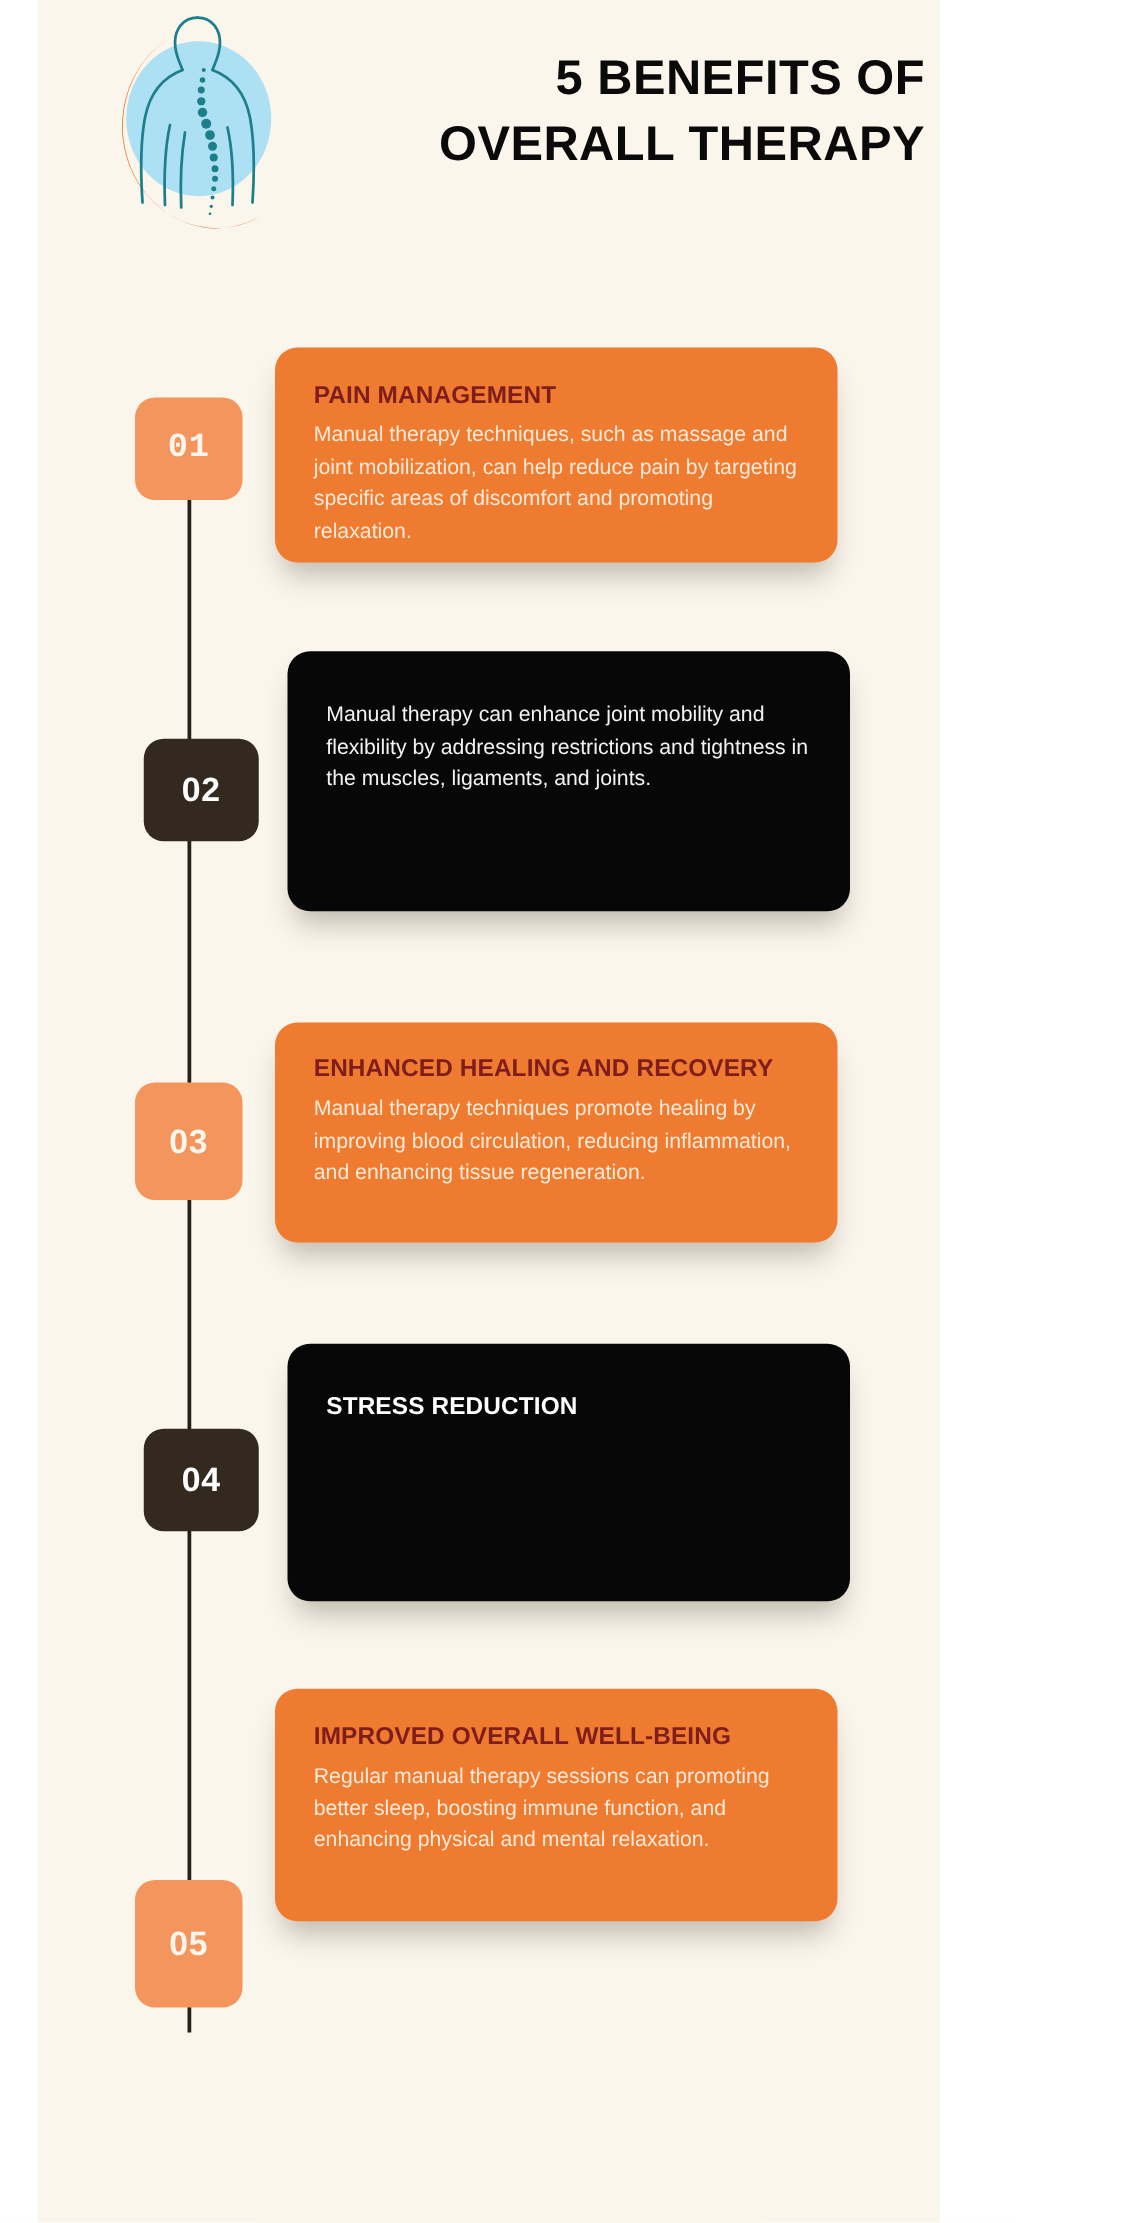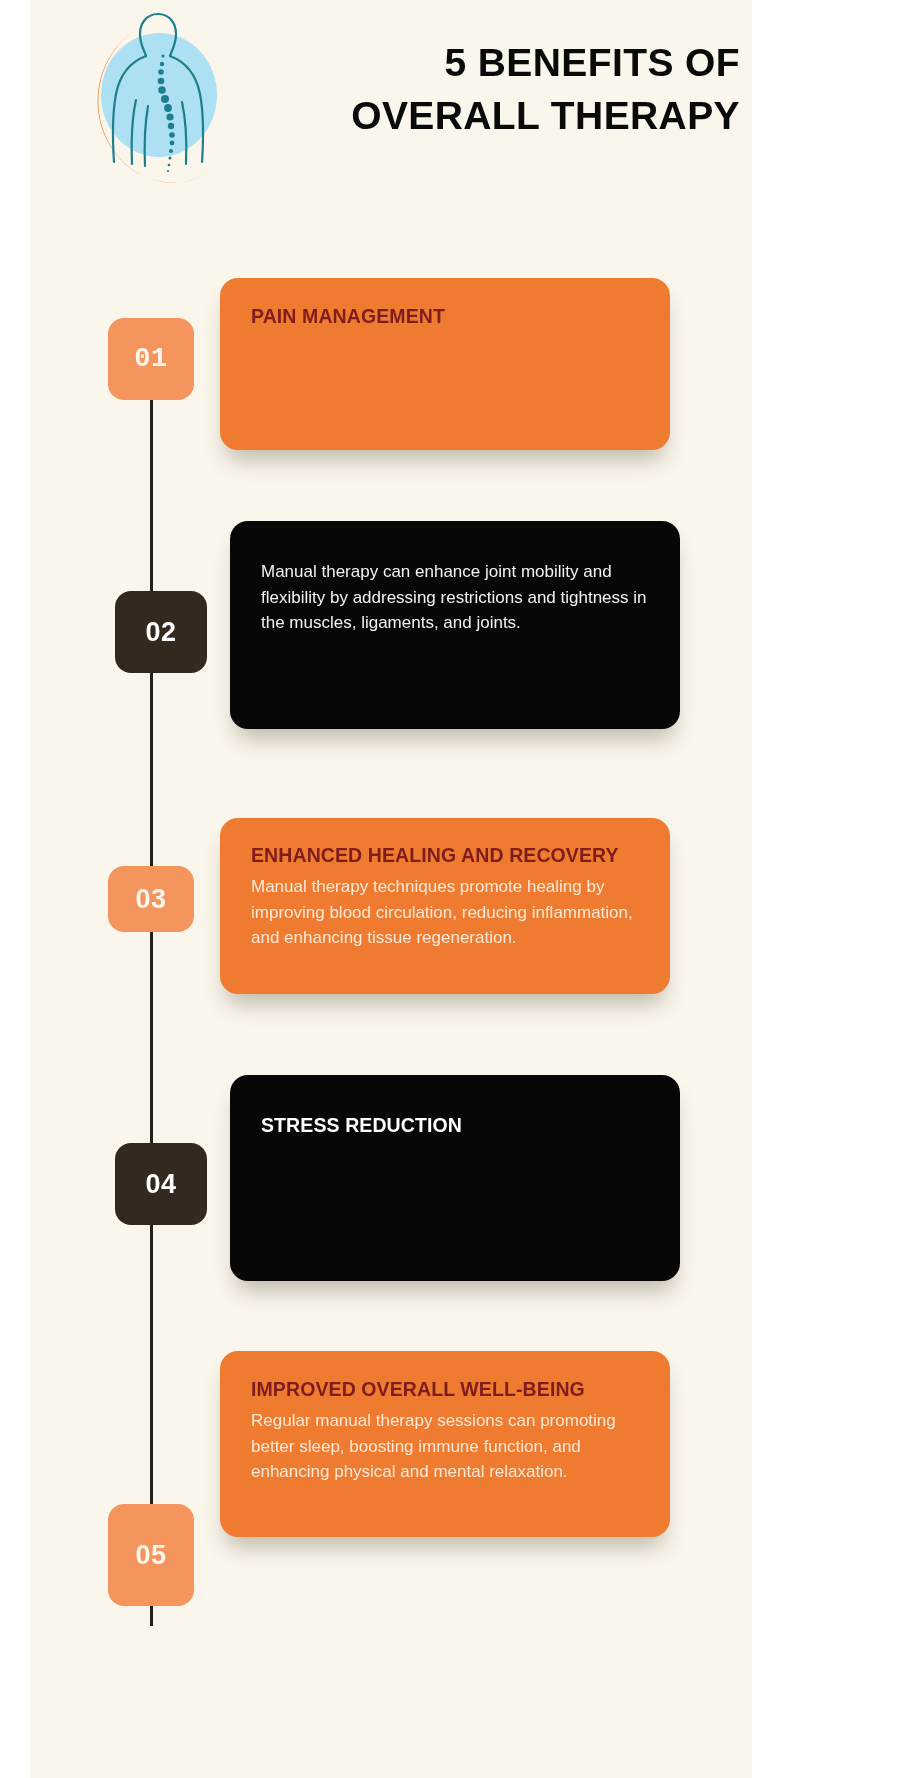--- a/index.html
+++ b/index.html
@@ -181,37 +181,38 @@
 
     <div id="timeline-line"></div>
 
     <div class="row" style="top:0;">
       <div class="badge orange" style="left:78px; top:318px; width:86px; height:82px;font-family:Liberation Mono, monospace;">
         <span>01</span>
       </div>
       <div class="card orange" style="left:190px; top:278px; width:450px; height:172px;">
         <div class="card-inner">
           <p class="card-title">PAIN MANAGEMENT</p>
+          <p class="card-body">Manual therapy techniques, such as massage and joint mobilization, can help reduce pain by targeting specific areas of discomfort and promoting relaxation.</p>
         </div>
       </div>
     </div>
 
     <div class="row" style="top:0;">
       <div class="badge dark" style="left:85px; top:591px; width:92px; height:82px;">
         <span>02</span>
       </div>
       <div class="card dark" style="left:200px; top:521px; width:450px; height:208px;">
         <div class="card-inner" style="padding-top:38px;">
           <p class="card-body">Manual therapy can enhance joint mobility and flexibility by addressing restrictions and tightness in the muscles, ligaments, and joints.</p>
         </div>
       </div>
     </div>
 
     <div class="row" style="top:0;">
-      <div class="badge orange" style="left:78px; top:866px; width:86px; height:66px;">
+      <div class="badge orange" style="left:78px; top:866px; width:86px; height:94px;">
         <span>03</span>
       </div>
       <div class="card orange" style="left:190px; top:818px; width:450px; height:176px;">
         <div class="card-inner" style="padding-top:25px;">
           <p class="card-title">ENHANCED HEALING AND RECOVERY</p>
           <p class="card-body">Manual therapy techniques promote healing by improving blood circulation, reducing inflammation, and enhancing tissue regeneration.</p>
         </div>
       </div>
     </div>
 

